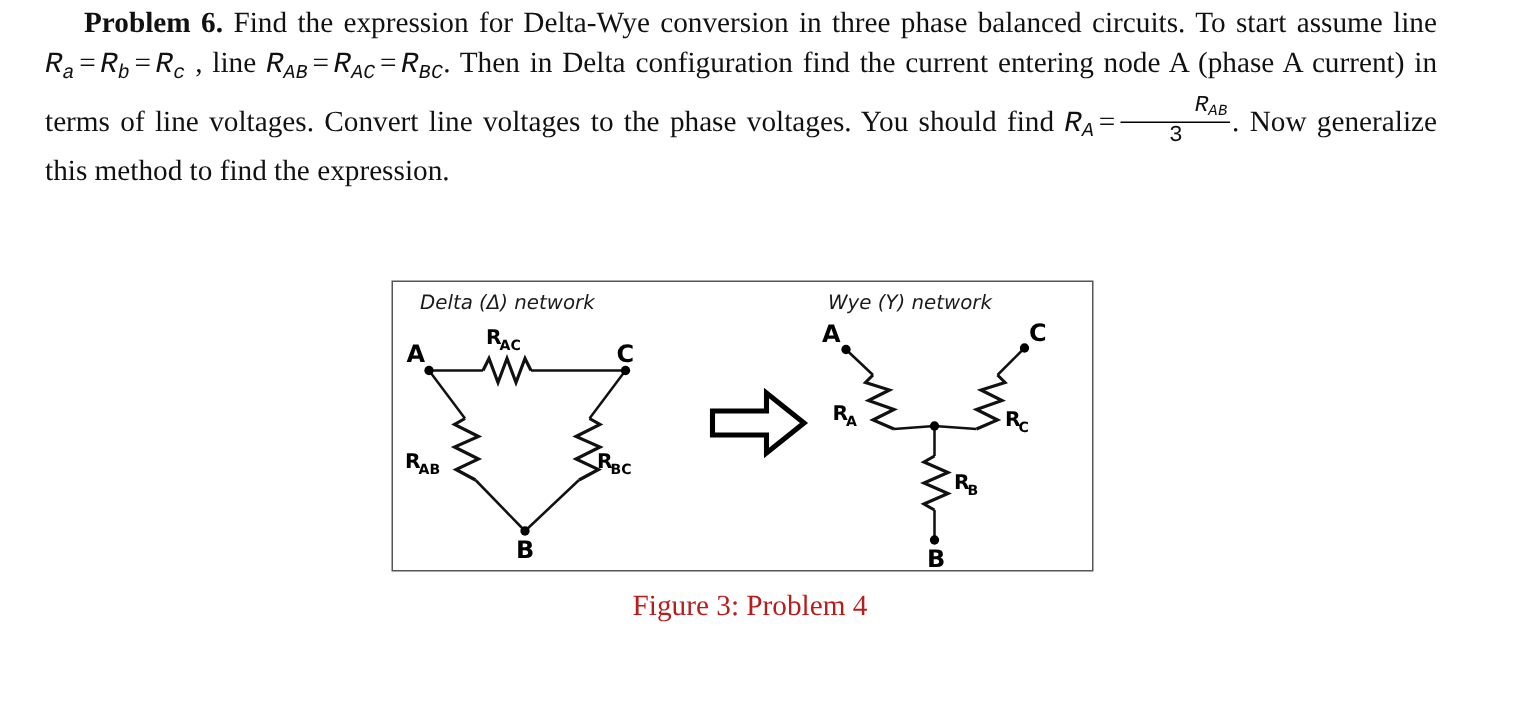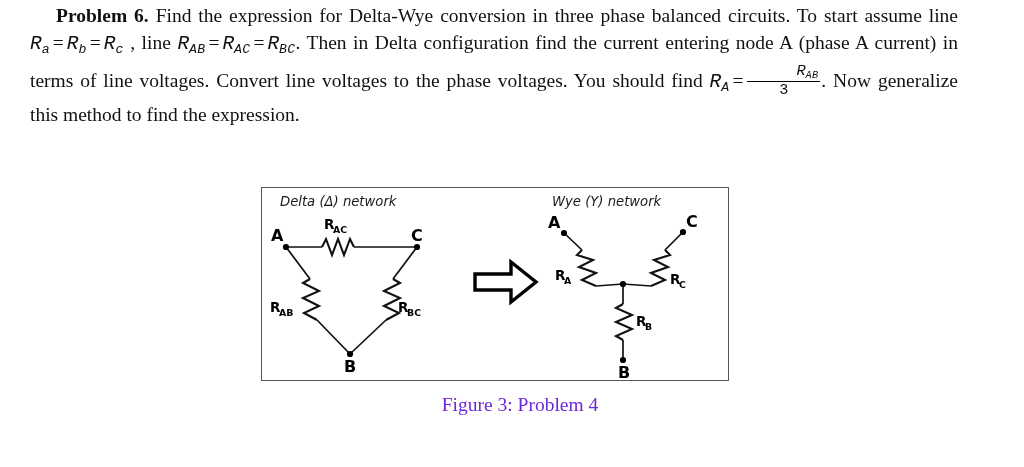--- a/index.html
+++ b/index.html
@@ -127,22 +127,21 @@
   }
 
   
   #figure-caption {
     position: absolute;
     left: 0;
     top: 394px;
     width: 1000px;
     text-align: center;
     font-size: 19.5px;
-    color: #6d28d9;
-    margin-left: 20px;
+    color: #b91c1c;
   }
 </style>
 </head>
 <body>
 
 <div id="problem-block">
   <span class="prob-label">Problem 6.</span><span class="gap"></span><span>Find the expression for Delta-Wye conversion in three phase balanced circuits. To start assume line</span>
   <span class="math"><span>R</span><span class="sub">a</span></span><span class="eq">=</span><span class="math"><span>R</span><span class="sub">b</span></span><span class="eq">=</span><span class="math"><span>R</span><span class="sub">c</span></span>
   <span>, line</span>
   <span class="math"><span>R</span><span class="sub">AB</span></span><span class="eq">=</span><span class="math"><span>R</span><span class="sub">AC</span></span><span class="eq">=</span><span class="math"><span>R</span><span class="sub">BC</span></span><span>. Then in Delta configuration find the current entering node A (phase A current) in terms of line voltages. Convert line voltages to the phase voltages. You should find</span>

